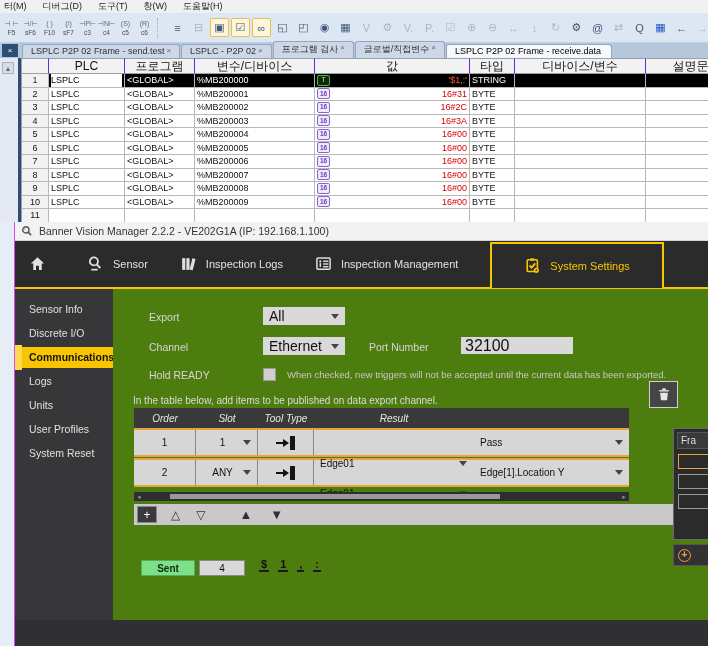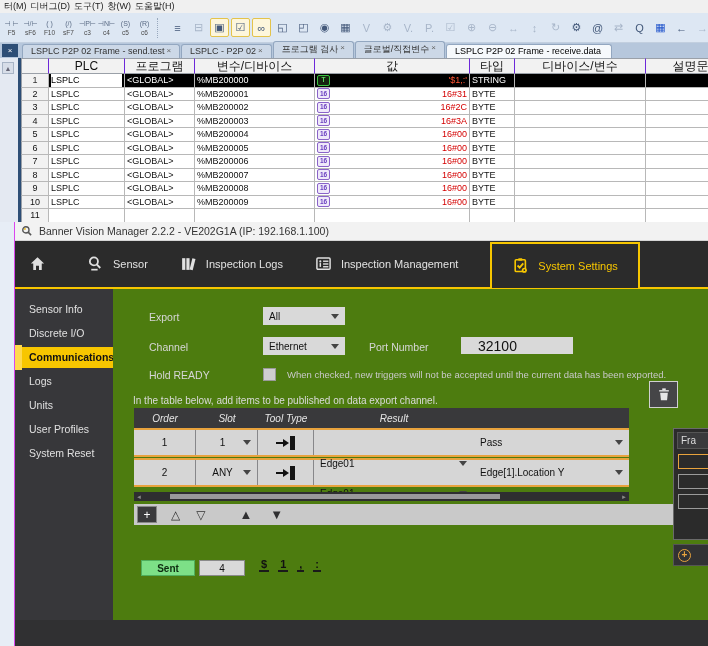--- a/index.html
+++ b/index.html
@@ -2,21 +2,21 @@
 <html><head>
 <meta charset="utf-8">
 <style>
   * { margin:0; padding:0; box-sizing:border-box; }
   html,body { background:#c9d4e4; }
   .screen { position:relative; width:708px; height:646px; overflow:hidden;
             background:#e7edf6; font-family:"Liberation Sans", sans-serif; }
 
   
   .xg-menubar { position:absolute; left:0; top:0; width:708px; height:13px;
-    background:#f0f0f0; display:flex; align-items:center; gap:4px;
+    background:#f0f0f0; display:flex; align-items:center; gap:16px;
     padding-left:4px; font-size:9px; color:#222; }
   .xg-toolbar { position:absolute; left:0; top:13px; width:708px; height:30px;
     background:#dde7f3; border-bottom:1px solid #c2cfdf; display:flex;
     align-items:center; padding-left:2px; overflow:hidden; }
   .lad { width:19px; text-align:center; color:#5a6b85; flex:none; }
   .lad .g { font-size:7px; height:10px; line-height:10px; display:block; }
   .lad .l { font-size:6.5px; color:#4a4a4a; display:block; }
   .sep { width:7px; height:20px; border-left:1px dotted #98a8bd; margin:0 3px; flex:none; }
   .ti { width:19px; height:19px; display:flex; align-items:center; justify-content:center;
     font-size:11px; color:#44597a; margin:0 1px; border-radius:2px; flex:none; }
@@ -68,44 +68,44 @@
 
   
   .bvm { position:absolute; left:14px; top:222px; width:694px; height:424px; overflow:hidden;
     border-left:1px solid #d946ef; font-family:"Liberation Sans", sans-serif; }
   .bvm-title { height:19px; background:#f2f2f2; display:flex; align-items:center; gap:6px;
     padding-left:6px; font-size:10.5px; color:#333; border-bottom:1px solid #d5d5d5; }
   .bvm-nav { height:48px; background:#2b2b2b; display:flex; align-items:center;
     padding-left:14px; border-bottom:2px solid #f7c600; color:#e2e2e2; font-size:11px; }
   .nav-item { display:flex; align-items:center; gap:9px; margin-right:32px; height:100%; }
   .nav-item.active { border:2px solid #f7c600; border-bottom:none; margin-bottom:-2px;
-    padding:0 20px; margin-right:0; color:#f7c600; background:#2b2b2b; }
+    padding:0 32px; margin-right:0; color:#f7c600; background:#2b2b2b; }
   .bvm-body { display:flex; height:357px; background:#38383a; }
   .bvm-side { width:98px; flex:none; padding-top:10px; font-size:10.5px; color:#e0e0e0;
     background:#37373a; }
   .side-item { padding:4px 0 4px 14px; margin-bottom:3px; line-height:13px; }
   .side-item.active { background:#f7c600; color:#111; font-weight:bold; position:relative; }
   .side-item.active::before { content:""; position:absolute; left:0; top:-2px; bottom:-2px;
     width:7px; background:#ffd94d; }
   .bvm-main { flex:1; display:flex; flex-direction:column; min-width:0; }
   .bvm-subtabs { height:24px; display:flex; align-items:center; padding-left:18px;
     font-size:10.5px; color:#dcdcdc; }
   .subtab { margin-right:27px; white-space:nowrap; }
   .subtab.active { background:#f7c600; color:#1a1a1a; padding:4px 10px; margin-right:17px; }
   .bvm-content { flex:1; background:#4d7c0f; position:relative; margin-bottom:26px; }
   .bvm-bottom { position:absolute; left:0; bottom:0; width:694px; height:26px; background:#303032; }
   .flabel { position:absolute; font-size:10.5px; color:#d6d6d6; }
   .fnote { position:absolute; font-size:9.5px; color:#c9c9c9; }
-  .dd { position:absolute; height:18px; background:#d9d9d9; color:#111; font-size:10px;
+  .dd { position:absolute; height:18px; background:#d9d9d9; color:#111; font-size:14px;
     display:flex; align-items:center; padding:0 6px; }
   .dd .chev { margin-left:auto; }
   .chev { width:0; height:0; border-left:4px solid transparent; border-right:4px solid transparent;
     border-top:5px solid #444; }
-  .ftext { position:absolute; height:17px; background:#d9d9d9; border:none; font-size:14px;
-    color:#111; padding-left:17px; font-family:"Liberation Sans", sans-serif; }
+  .ftext { position:absolute; height:17px; background:#d9d9d9; border:none; font-size:16px;
+    color:#111; padding-left:4px; font-family:"Liberation Sans", sans-serif; }
   .fcheck { position:absolute; width:13px; height:13px; background:#cfcfcf; border:1px solid #9a9a9a; }
   .trash-btn { position:absolute; left:536px; top:92px; width:29px; height:27px;
     background:#454547; border:1px solid #d0d0d0; display:flex; align-items:center; justify-content:center; }
   .etable { position:absolute; left:21px; top:119px; width:495px; }
   .ehead { display:flex; height:20px; background:#39393b; color:#e6e6e6; font-size:10px; }
   .ehead span { display:flex; align-items:center; justify-content:center; flex:none;font-style:italic; }
   .ehead span:nth-of-type(1){width:62px;} .ehead span:nth-of-type(2){width:62px;}
   .ehead span:nth-of-type(3){width:56px;} .ehead span:nth-of-type(4){width:160px;}
   .ehead span:nth-of-type(5){width:155px;}
   .erow { display:flex; height:29px; background:#d6d6d6; border-top:2px solid #e8a33d;

